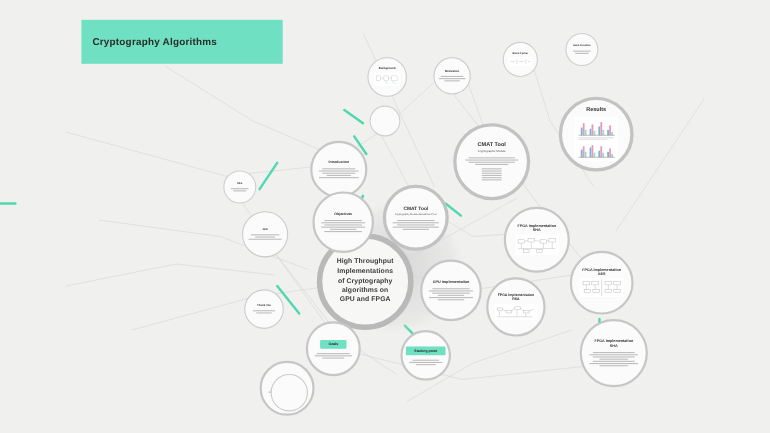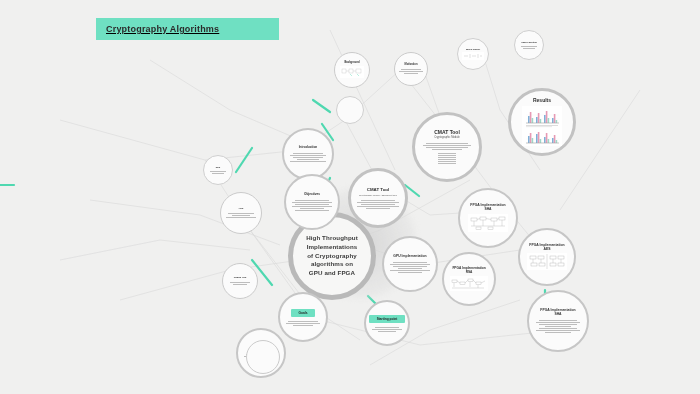--- a/index.html
+++ b/index.html
@@ -110,21 +110,21 @@
       <path d="M333 140 L322 124"></path>
       <path d="M313 100 L330 112"></path>
       <path d="M368 296 L380 308"></path>
       <path d="M419 196 L405 185"></path>
       <path d="M545 290 L545 302"></path>
       <path d="M0 185 L14 185"></path>
       <path d="M261 348 L276 336"></path>
     </g>
   </svg>
 
-  <div class="title-banner" style="left:96px;top:18px;width:183px;height:22px;text-decoration:underline;">
+  <div class="title-banner" style="left:74px;top:18px;width:183px;height:40px;">
     <span>Cryptography Algorithms</span>
   </div>
 
   <div class="halo" style="left:306px;top:188px;width:110px;height:110px;"></div>
 
   <div class="node ring-hub" style="left:288px;top:212px;width:88px;height:88px;">
     <div class="hub-text">
       <span>High Throughput</span><br>
       <span>Implementations</span><br>
       <span>of Cryptography</span><br>

